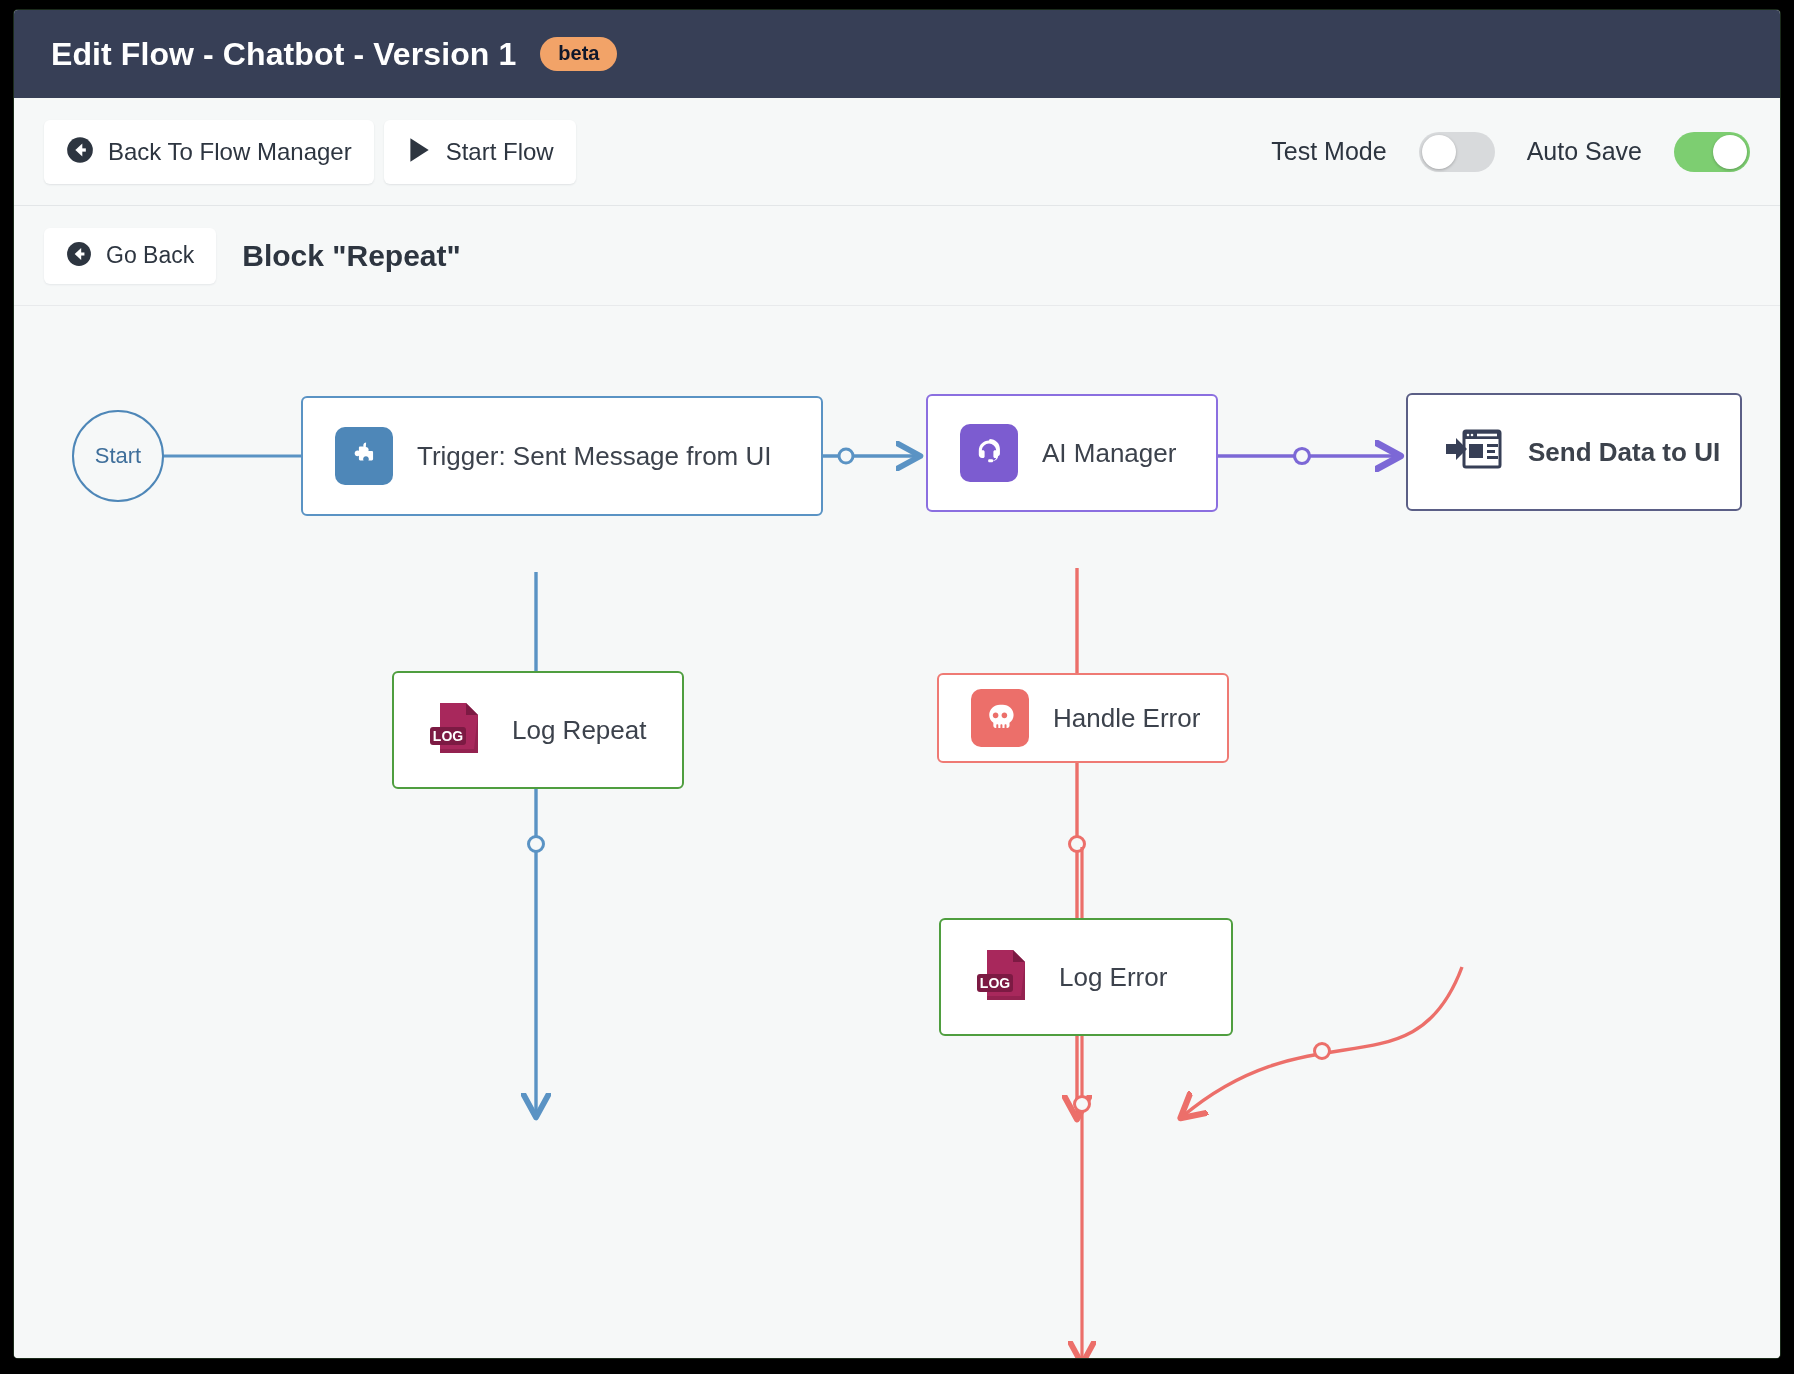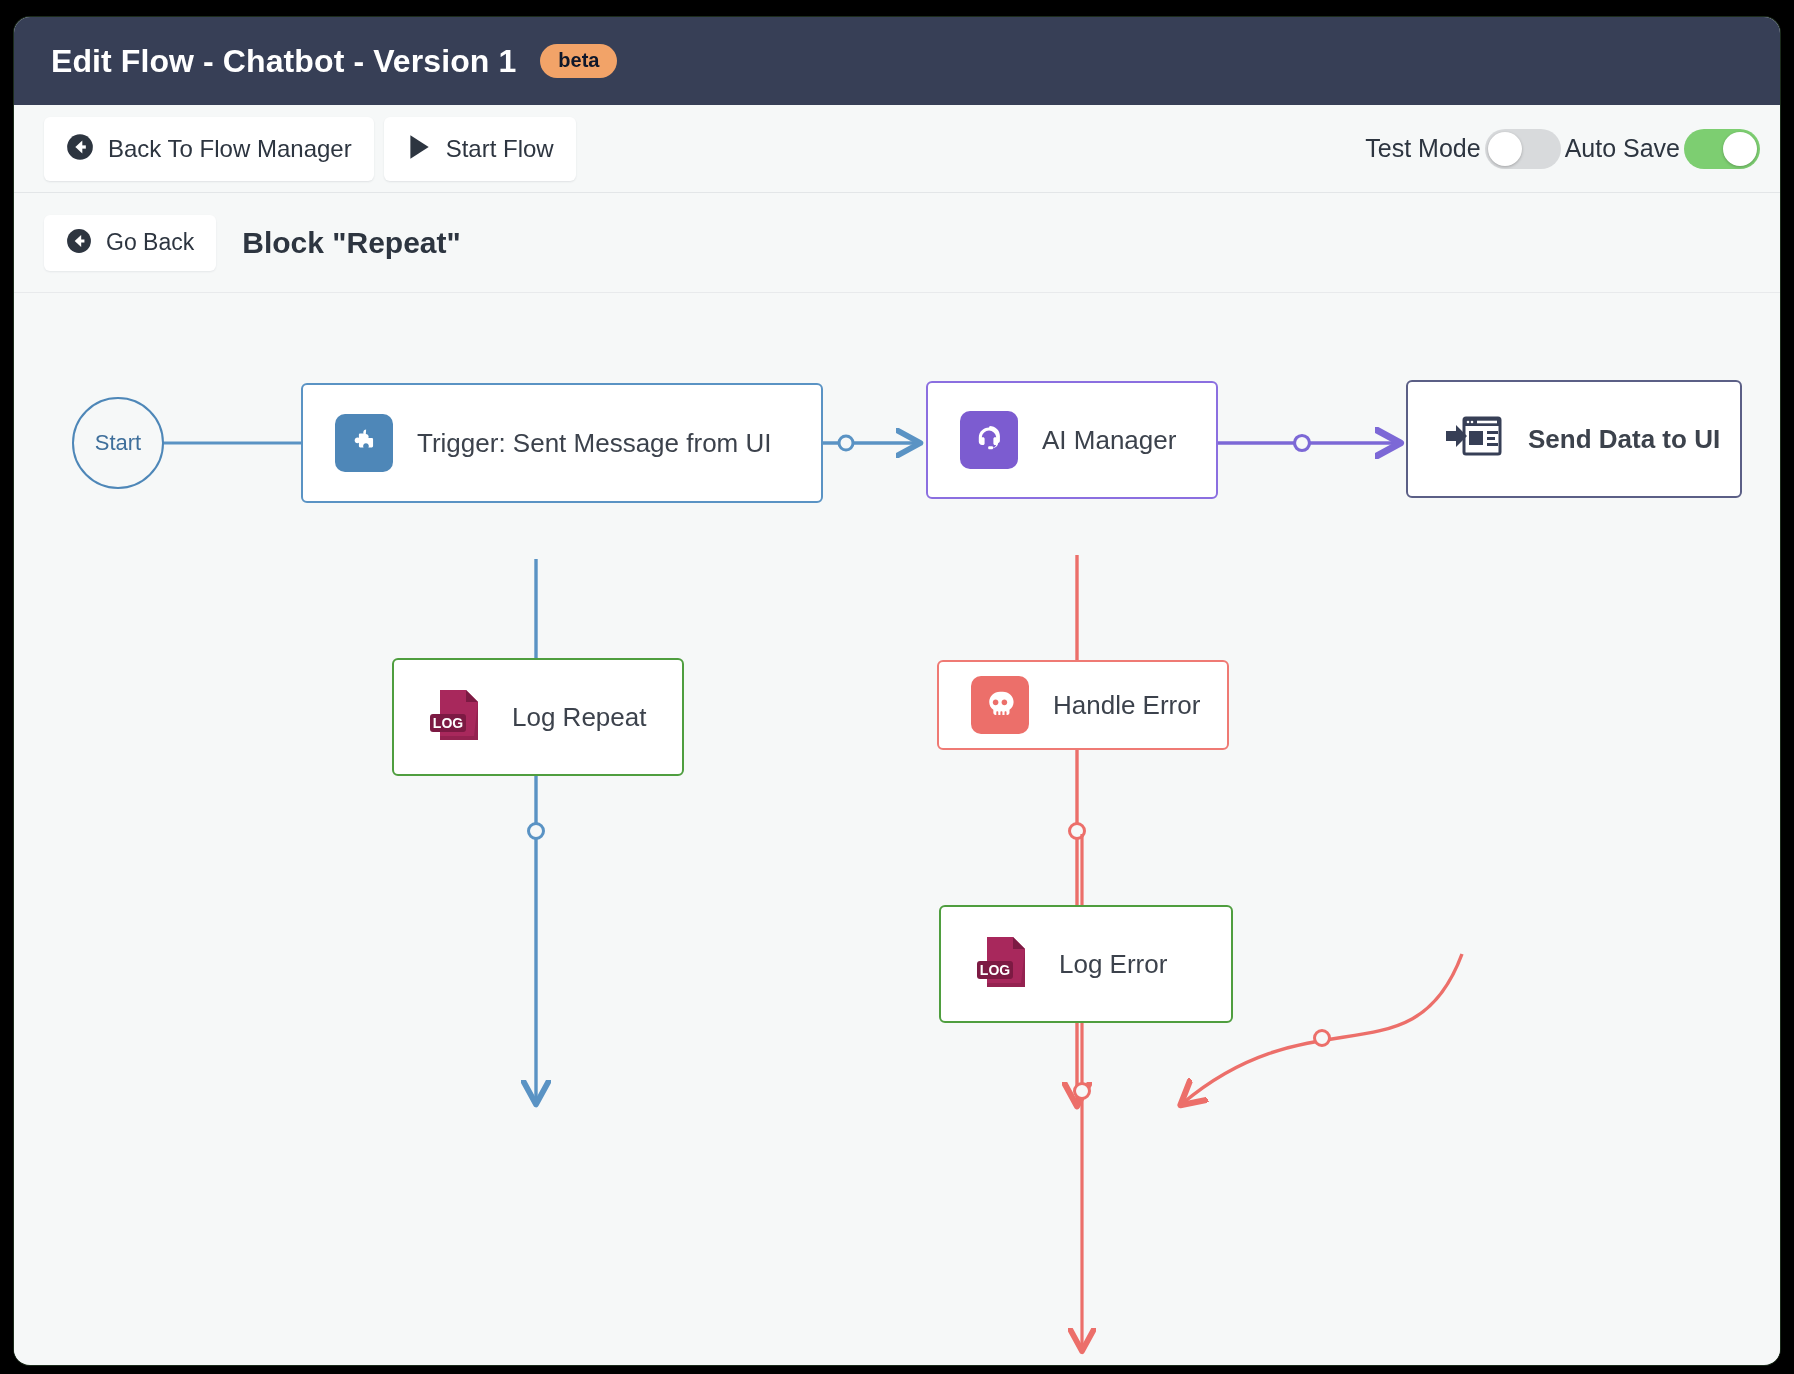--- a/index.html
+++ b/index.html
@@ -12,24 +12,23 @@
     overflow: hidden;
   }
 
   #app-frame {
     position: absolute;
     left: 14px;
     top: 10px;
     width: 1766px;
     height: 1348px;
     background: #f6f8f8;
-    border-radius: 16px;
+    border-radius: 4px;
     overflow: hidden;
     box-shadow: 0 0 0 1px #1b2b1b;
-    margin-top: 7px;
   }
 
   
   #title-bar {
     height: 88px;
     background: #373f56;
     display: flex;
     align-items: center;
     padding-left: 37px;
   }
@@ -45,26 +44,26 @@
     color: #0f172a;
     font-size: 20px;
     font-weight: 600;
     border-radius: 999px;
     padding: 6px 18px 8px 18px;
     line-height: 1;
   }
 
   
   #toolbar {
-    height: 88px;
+    height: 108px;
     background: #f6f8f8;
     border-bottom: 1px solid #e3e6e8;
     display: flex;
     align-items: center;
-    padding: 0 20px 0 30px;
+    padding: 0 30px 0 30px;
     position: relative;
   }
   .tb-btn {
     background: #ffffff;
     border: none;
     border-radius: 6px;
     height: 64px;
     display: flex;
     align-items: center;
     gap: 14px;
@@ -78,21 +77,21 @@
     font-size: 24px;
     color: #2d3540;
     font-weight: 400;
     white-space: nowrap;
   }
 
   .toolbar-right {
     margin-left: auto;
     display: flex;
     align-items: center;
-    gap: 4px;
+    gap: 32px;
   }
   .switch-label {
     font-size: 25px;
     color: #2d3540;
     white-space: nowrap;
   }
   .switch {
     width: 76px;
     height: 40px;
     border-radius: 999px;

